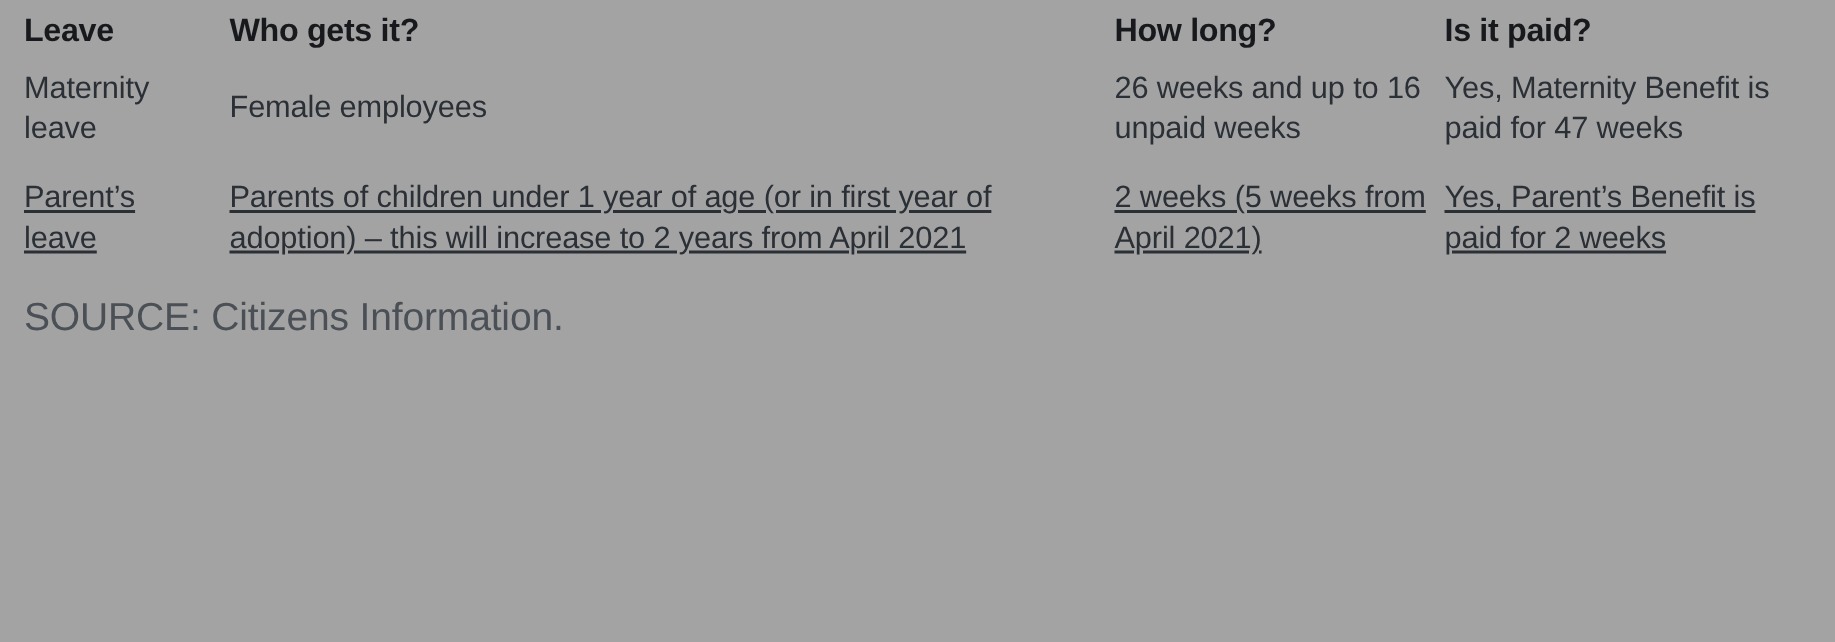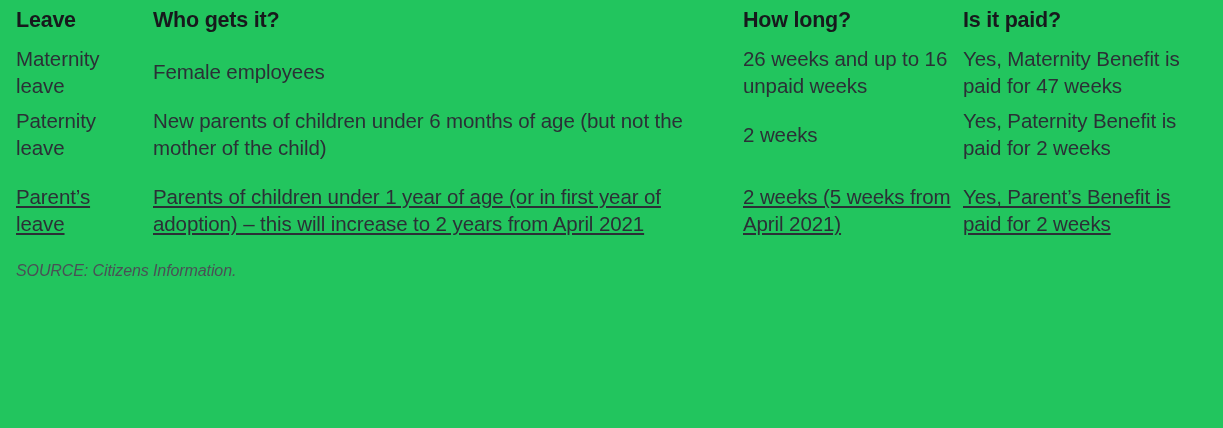--- a/index.html
+++ b/index.html
@@ -12,21 +12,21 @@
     height: 428px;
     overflow: hidden;
     font-family: "Liberation Sans", sans-serif;
     -webkit-font-smoothing: antialiased;
   }
 
   .sheet {
     position: relative;
     width: 1223px;
     height: 428px;
-    background: #22c55e;
+    background: #a3a3a3;
     box-sizing: border-box;
     padding: 0 16px;
   }
 
   table.leave-table {
     width: 1191px;
     border-collapse: collapse;
     table-layout: fixed;
   }
 
@@ -81,25 +81,24 @@
 
   
   tbody tr.r-maternity td { height: 58px; }
   tbody tr.r-adoptive  td { height: 63px; }
   tbody tr.r-paternity td { height: 63px; }
   tbody tr.r-parental  td { height: 60px; }
   tbody tr.r-parents   td { height: 85px; text-decoration: underline; }
 
   .source {
     margin-top: 7px;
-    font-size: 16px;
+    font-size: 26px;
     line-height: 1.2;
     color: #4a5056;
     letter-spacing: -0.1px;
-    font-style: italic;
   }
 </style>
 </head>
 <body>
 
 <div class="sheet">
 
   <table class="leave-table">
     <colgroup>
       <col class="c1">
@@ -115,26 +114,20 @@
         <th class="col-paid">Is it paid?</th>
       </tr>
     </thead>
     <tbody>
       <tr class="r-maternity">
         <td class="col-leave">Maternity leave</td>
         <td class="col-who">Female employees</td>
         <td class="col-how">26 weeks and up to 16 unpaid weeks</td>
         <td class="col-paid">Yes, Maternity Benefit is paid for 47 weeks</td>
       </tr>
-      <tr class="r-paternity">
-        <td class="col-leave">Paternity leave</td>
-        <td class="col-who">New parents of children under 6 months of age (but not the mother of the child)</td>
-        <td class="col-how">2 weeks</td>
-        <td class="col-paid">Yes, Paternity Benefit is paid for 2 weeks</td>
-      </tr>
       <tr class="r-parents">
         <td class="col-leave">Parent’s leave</td>
         <td class="col-who">Parents of children under 1 year of age (or in first year of adoption) – this will increase to 2 years from April 2021</td>
         <td class="col-how">2 weeks (5 weeks from April 2021)</td>
         <td class="col-paid">Yes, Parent’s Benefit is paid for 2 weeks</td>
       </tr>
     </tbody>
   </table>
 
   <div class="source">SOURCE: Citizens Information.</div>

